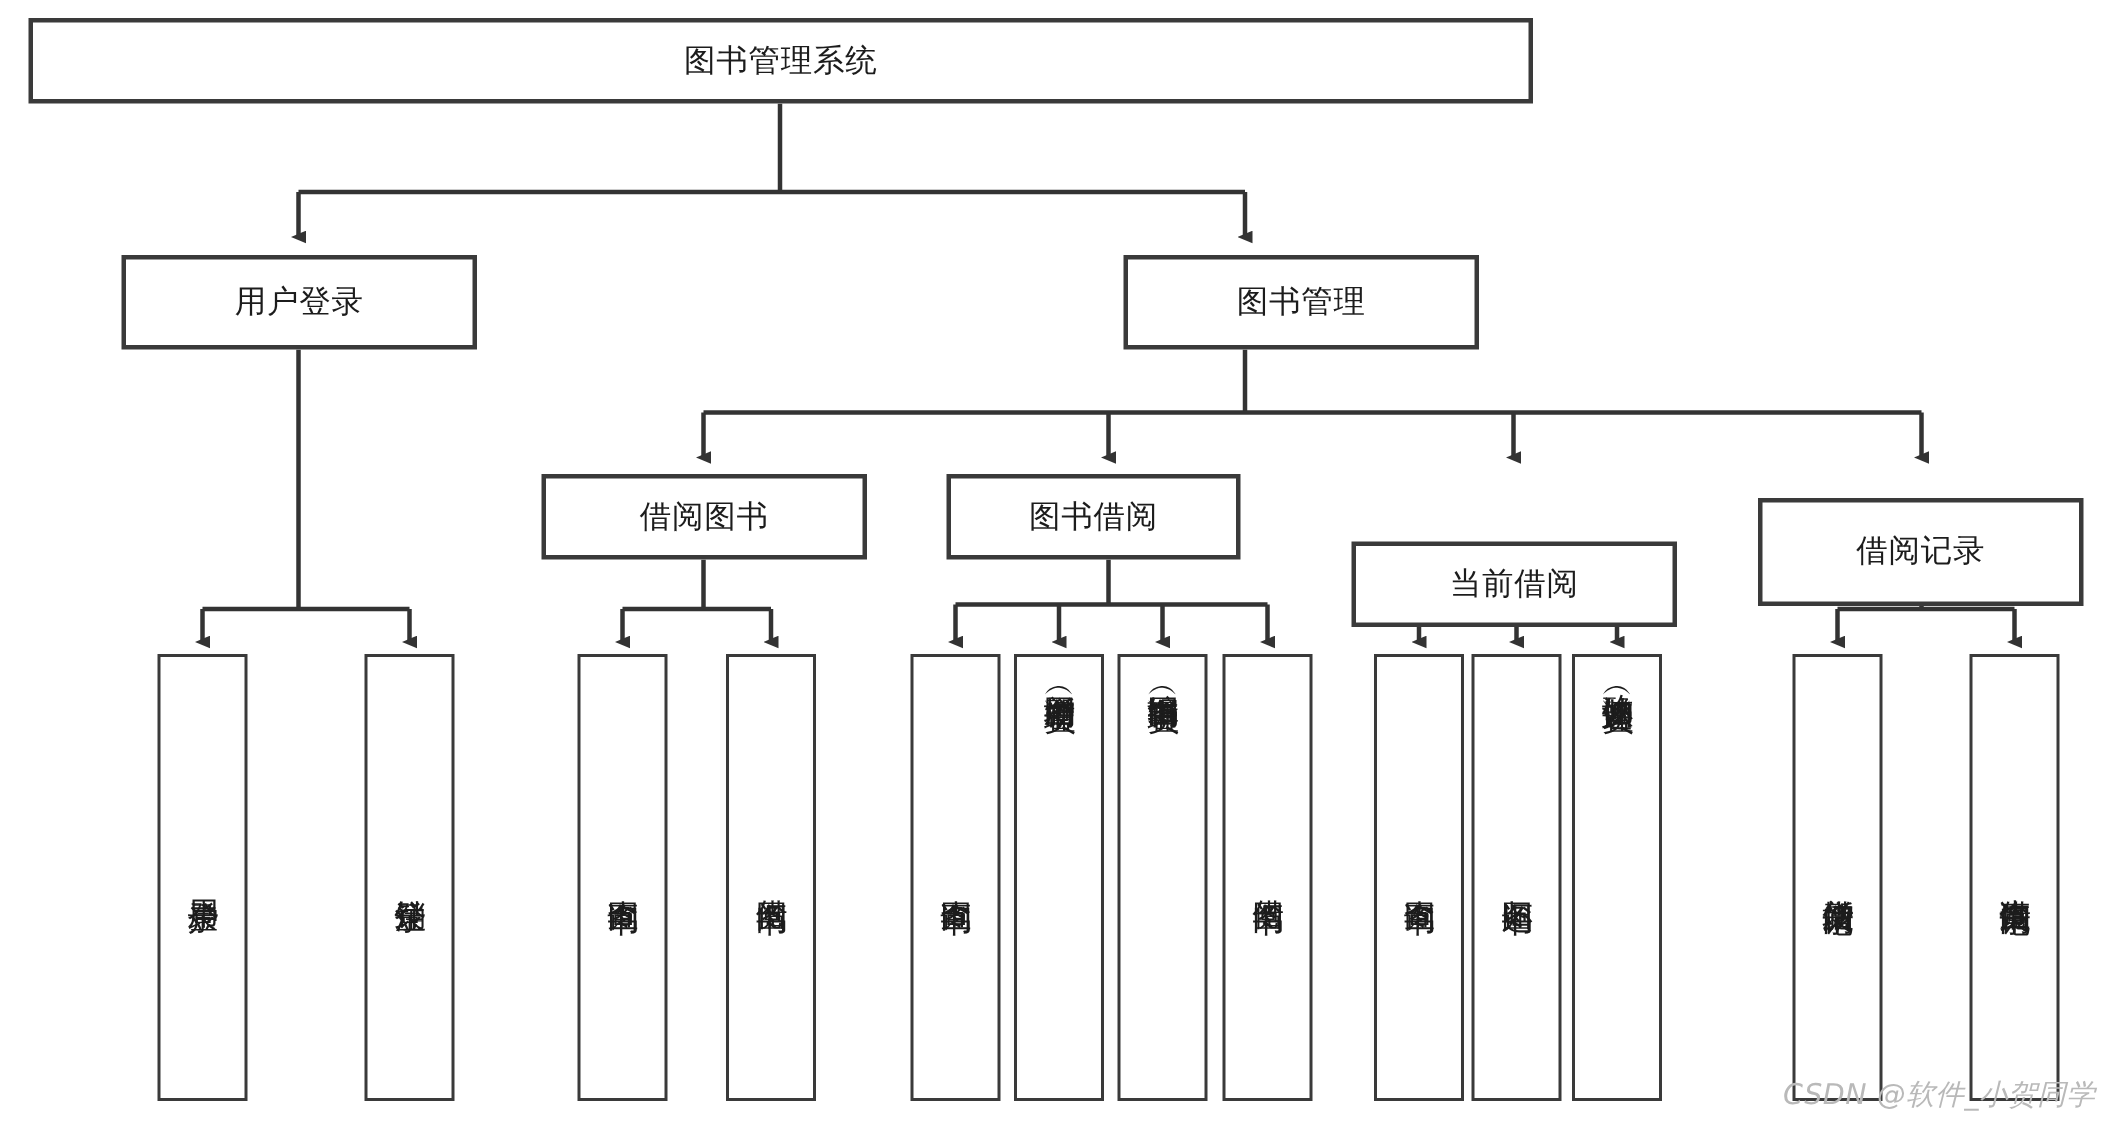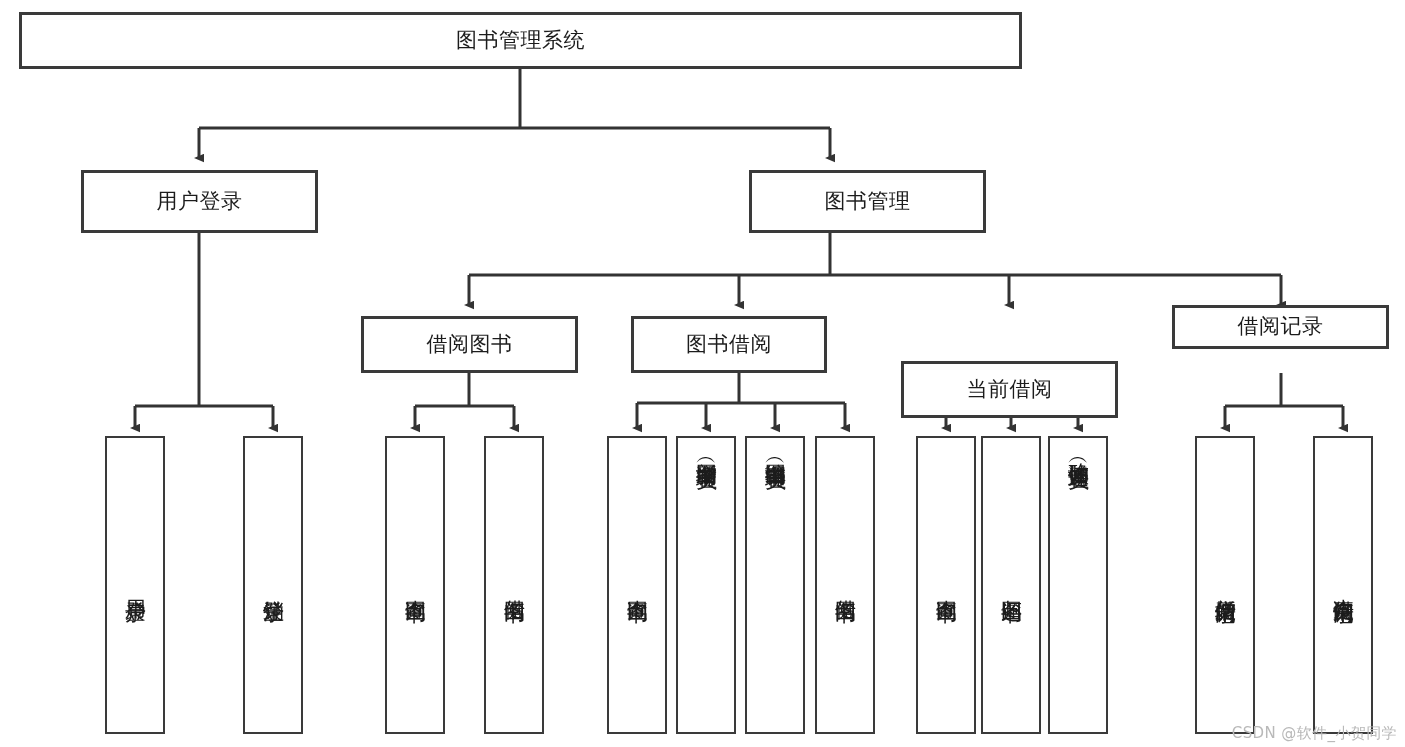--- a/index.html
+++ b/index.html
@@ -66,25 +66,26 @@
   }
   .leaf-center {
     display: flex;
     align-items: center;
     height: 100%;
   }
   .watermark {
     position: absolute;
     right: 8px;
     bottom: 4px;
-    font-size: 15px;
+    font-size: 19px;
     color: #b9b9b9;
     white-space: nowrap;
     z-index: 3;
     letter-spacing: 0.4px;
+    font-style: italic;
   }
 </style>
 </head>
 <body>
 
 <div id="canvas">
 
   <svg id="edges" viewBox="0 0 1405 747" xmlns="http://www.w3.org/2000/svg">
     <defs>
       <marker id="arrow" markerWidth="10" markerHeight="10" refX="4.2" refY="5" orient="auto" markerUnits="userSpaceOnUse">
@@ -152,21 +153,21 @@
   </div>
 
   <div class="node level2" style="left:631px; top:316px; width:196px; height:57px;">
     <span class="label-h">图书借阅</span>
   </div>
 
   <div class="node level2" style="left:901px; top:316px; width:217px; height:57px;margin-top:45px;">
     <span class="label-h">当前借阅</span>
   </div>
 
-  <div class="node level2" style="left:1172px; top:305px; width:217px; height:44px;">
+  <div class="node level2" style="left:1172px; top:332px; width:217px; height:72px;">
     <span class="label-h">借阅记录</span>
   </div>
 
   <div class="node leaf" style="left:105px; top:436px; width:60px; height:298px;">
     <span class="leaf-center">
       <span class="label-v">用户登录</span>
     </span>
   </div>
 
   <div class="node leaf" style="left:243px; top:436px; width:60px; height:298px;">

